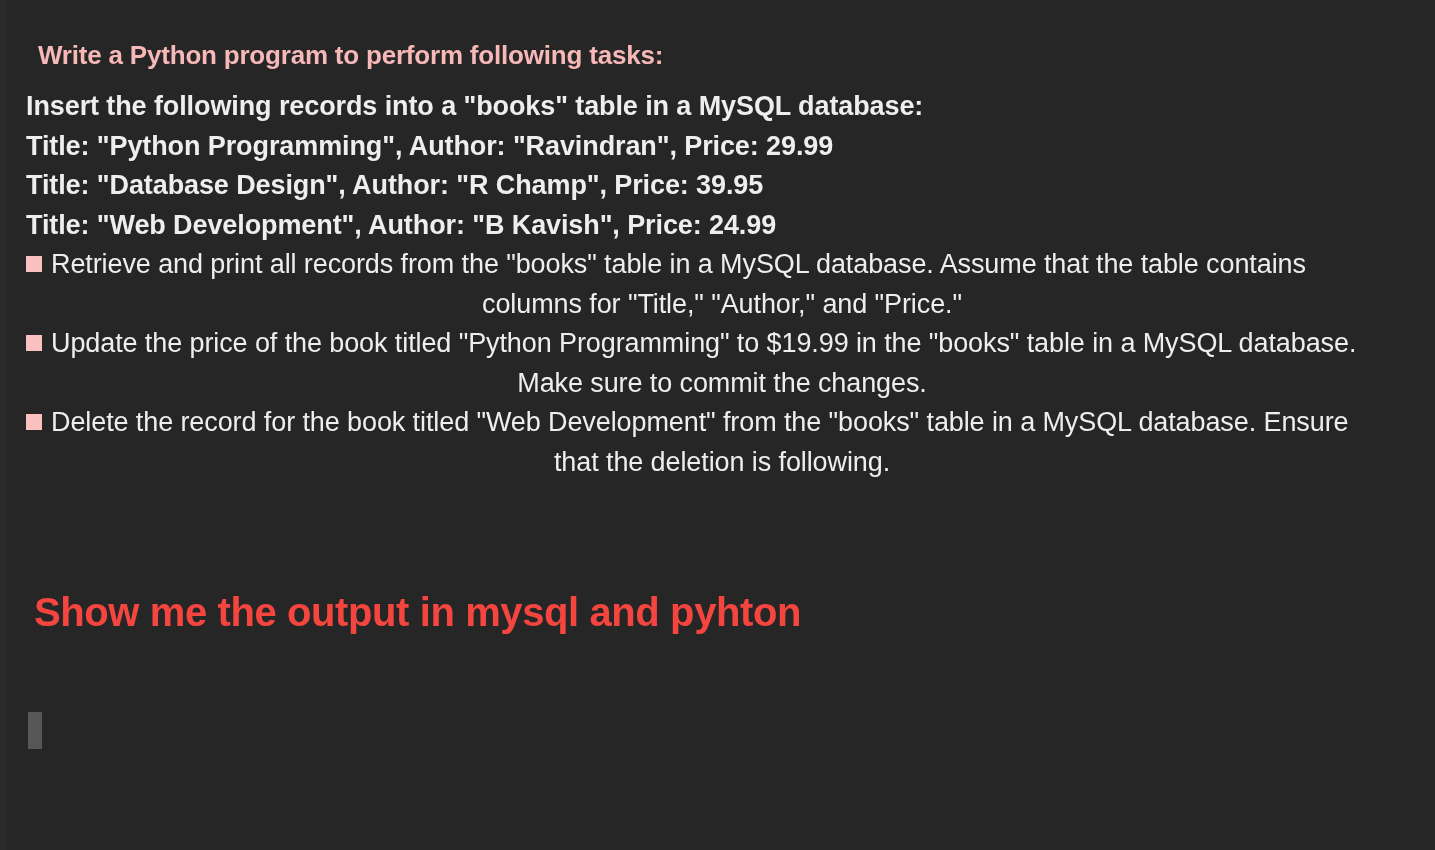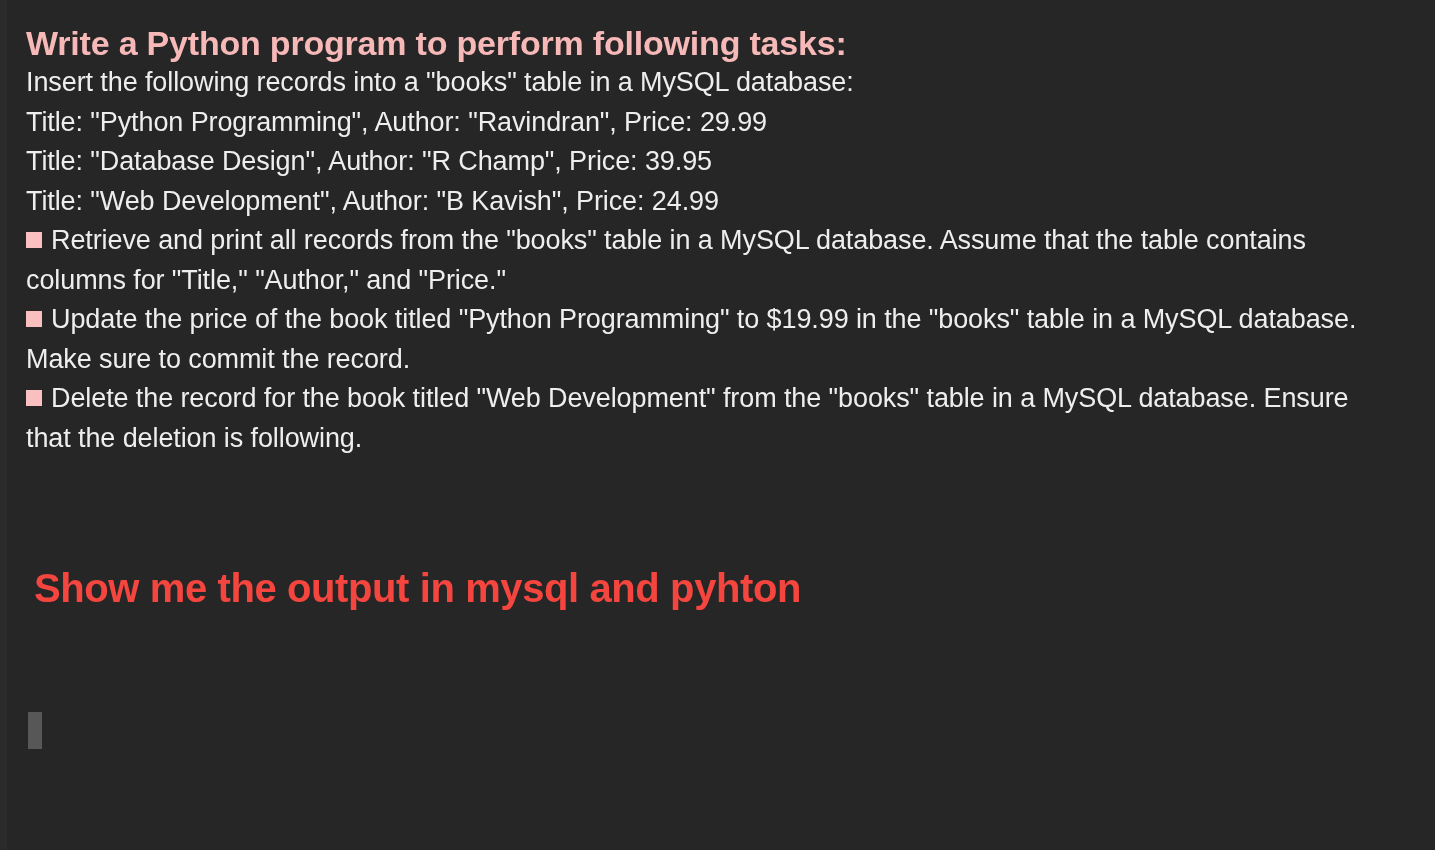--- a/index.html
+++ b/index.html
@@ -34,32 +34,32 @@
   }
 
   #content {
     position: absolute;
     left: 26px;
     top: 24px;
     width: 1392px;
   }
 
   .doc-heading {
-    font-size: 34px;
+    font-size: 26px;
     font-weight: bold;
     color: #f7b8b8;
     line-height: 39px;
     letter-spacing: -0.2px;
-    margin: 0;
+    margin: 12px;
     white-space: nowrap;
   }
 
   .doc-line {
     font-size: 27px;
-    font-weight: normal;
+    font-weight: bold;
     color: #eeeeee;
     line-height: 39.5px;
     letter-spacing: -0.1px;
     margin: 0;
   }
 
   .bullet-block {
     position: relative;
     margin: 0;
   }
@@ -72,20 +72,21 @@
     vertical-align: 1px;
     margin-right: 9px;
   }
 
   .bullet-text {
     font-size: 27px;
     font-weight: normal;
     color: #eeeeee;
     line-height: 39.5px;
     letter-spacing: -0.1px;
+    text-align: center;
   }
 
   .spacer-block {
     height: 96px;
   }
 
   .doc-subheading {
     font-size: 40px;
     font-weight: bold;
     color: #f4453f;
@@ -123,21 +124,21 @@
 
     <p class="doc-line">Title: "Web Development", Author: "B Kavish", Price: 24.99</p>
 
     <div class="bullet-block">
       <span class="bullet-square"></span><span class="bullet-text">Retrieve and print all records from the "books" table in a MySQL database. Assume that the table contains</span>
       <div class="bullet-text">columns for "Title," "Author," and "Price."</div>
     </div>
 
     <div class="bullet-block">
       <span class="bullet-square"></span><span class="bullet-text">Update the price of the book titled "Python Programming" to $19.99 in the "books" table in a MySQL database.</span>
-      <div class="bullet-text">Make sure to commit the record.</div>
+      <div class="bullet-text">Make sure to commit the changes.</div>
     </div>
 
     <div class="bullet-block">
       <span class="bullet-square"></span><span class="bullet-text">Delete the record for the book titled "Web Development" from the "books" table in a MySQL database. Ensure</span>
       <div class="bullet-text">that the deletion is following.</div>
     </div>
 
     <div class="spacer-block"></div>
 
     <p class="doc-subheading">Show me the output in mysql and pyhton</p>

